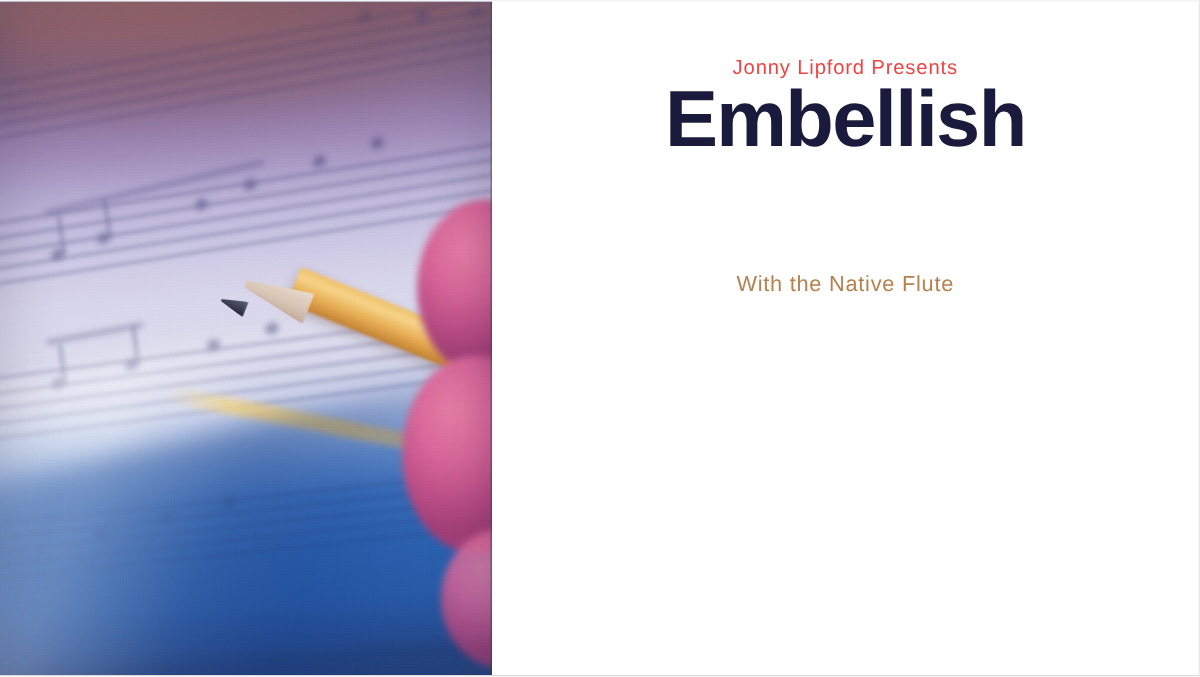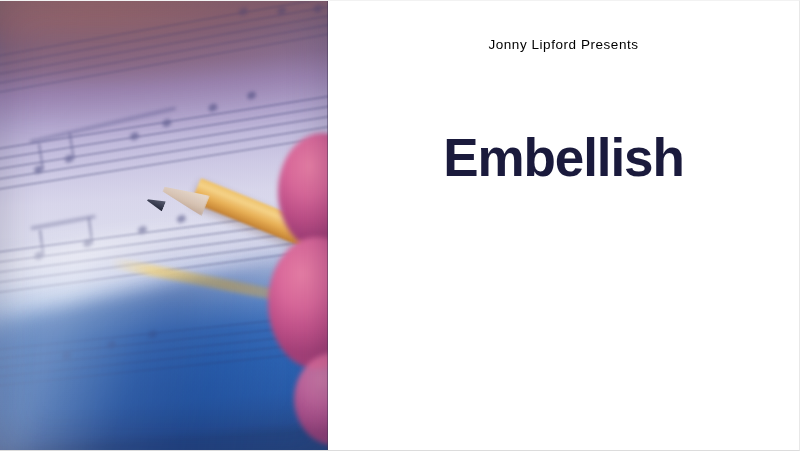--- a/index.html
+++ b/index.html
@@ -265,27 +265,26 @@
     display: flex;
     flex-direction: column;
     align-items: center;
   }
 
   .kicker {
     margin-top: 36px;
     font-size: 13.5px;
     font-weight: 400;
     letter-spacing: 0.55px;
-    color: #000000;
+    color: #ef4444;
     text-align: center;
     white-space: nowrap;
   }
 
   .title-block {
-    margin-top: 78px;
     text-align: right;
   }
   .title-line {
     display: block;
     font-size: 53px;
     font-weight: 700;
     line-height: 1.07;
     letter-spacing: -1.1px;
     color: #1a1a3c;
     white-space: nowrap;
@@ -384,15 +383,16 @@
   </div>
 
   <div class="text-panel">
 
     <div class="kicker">Jonny Lipford Presents</div>
 
     <div class="title-block">
       <span class="title-line">Embellish</span>
     </div>
 
+    <div class="subtitle">With the Native Flute</div>
 
   </div>
 </div>
 
 </body></html>

